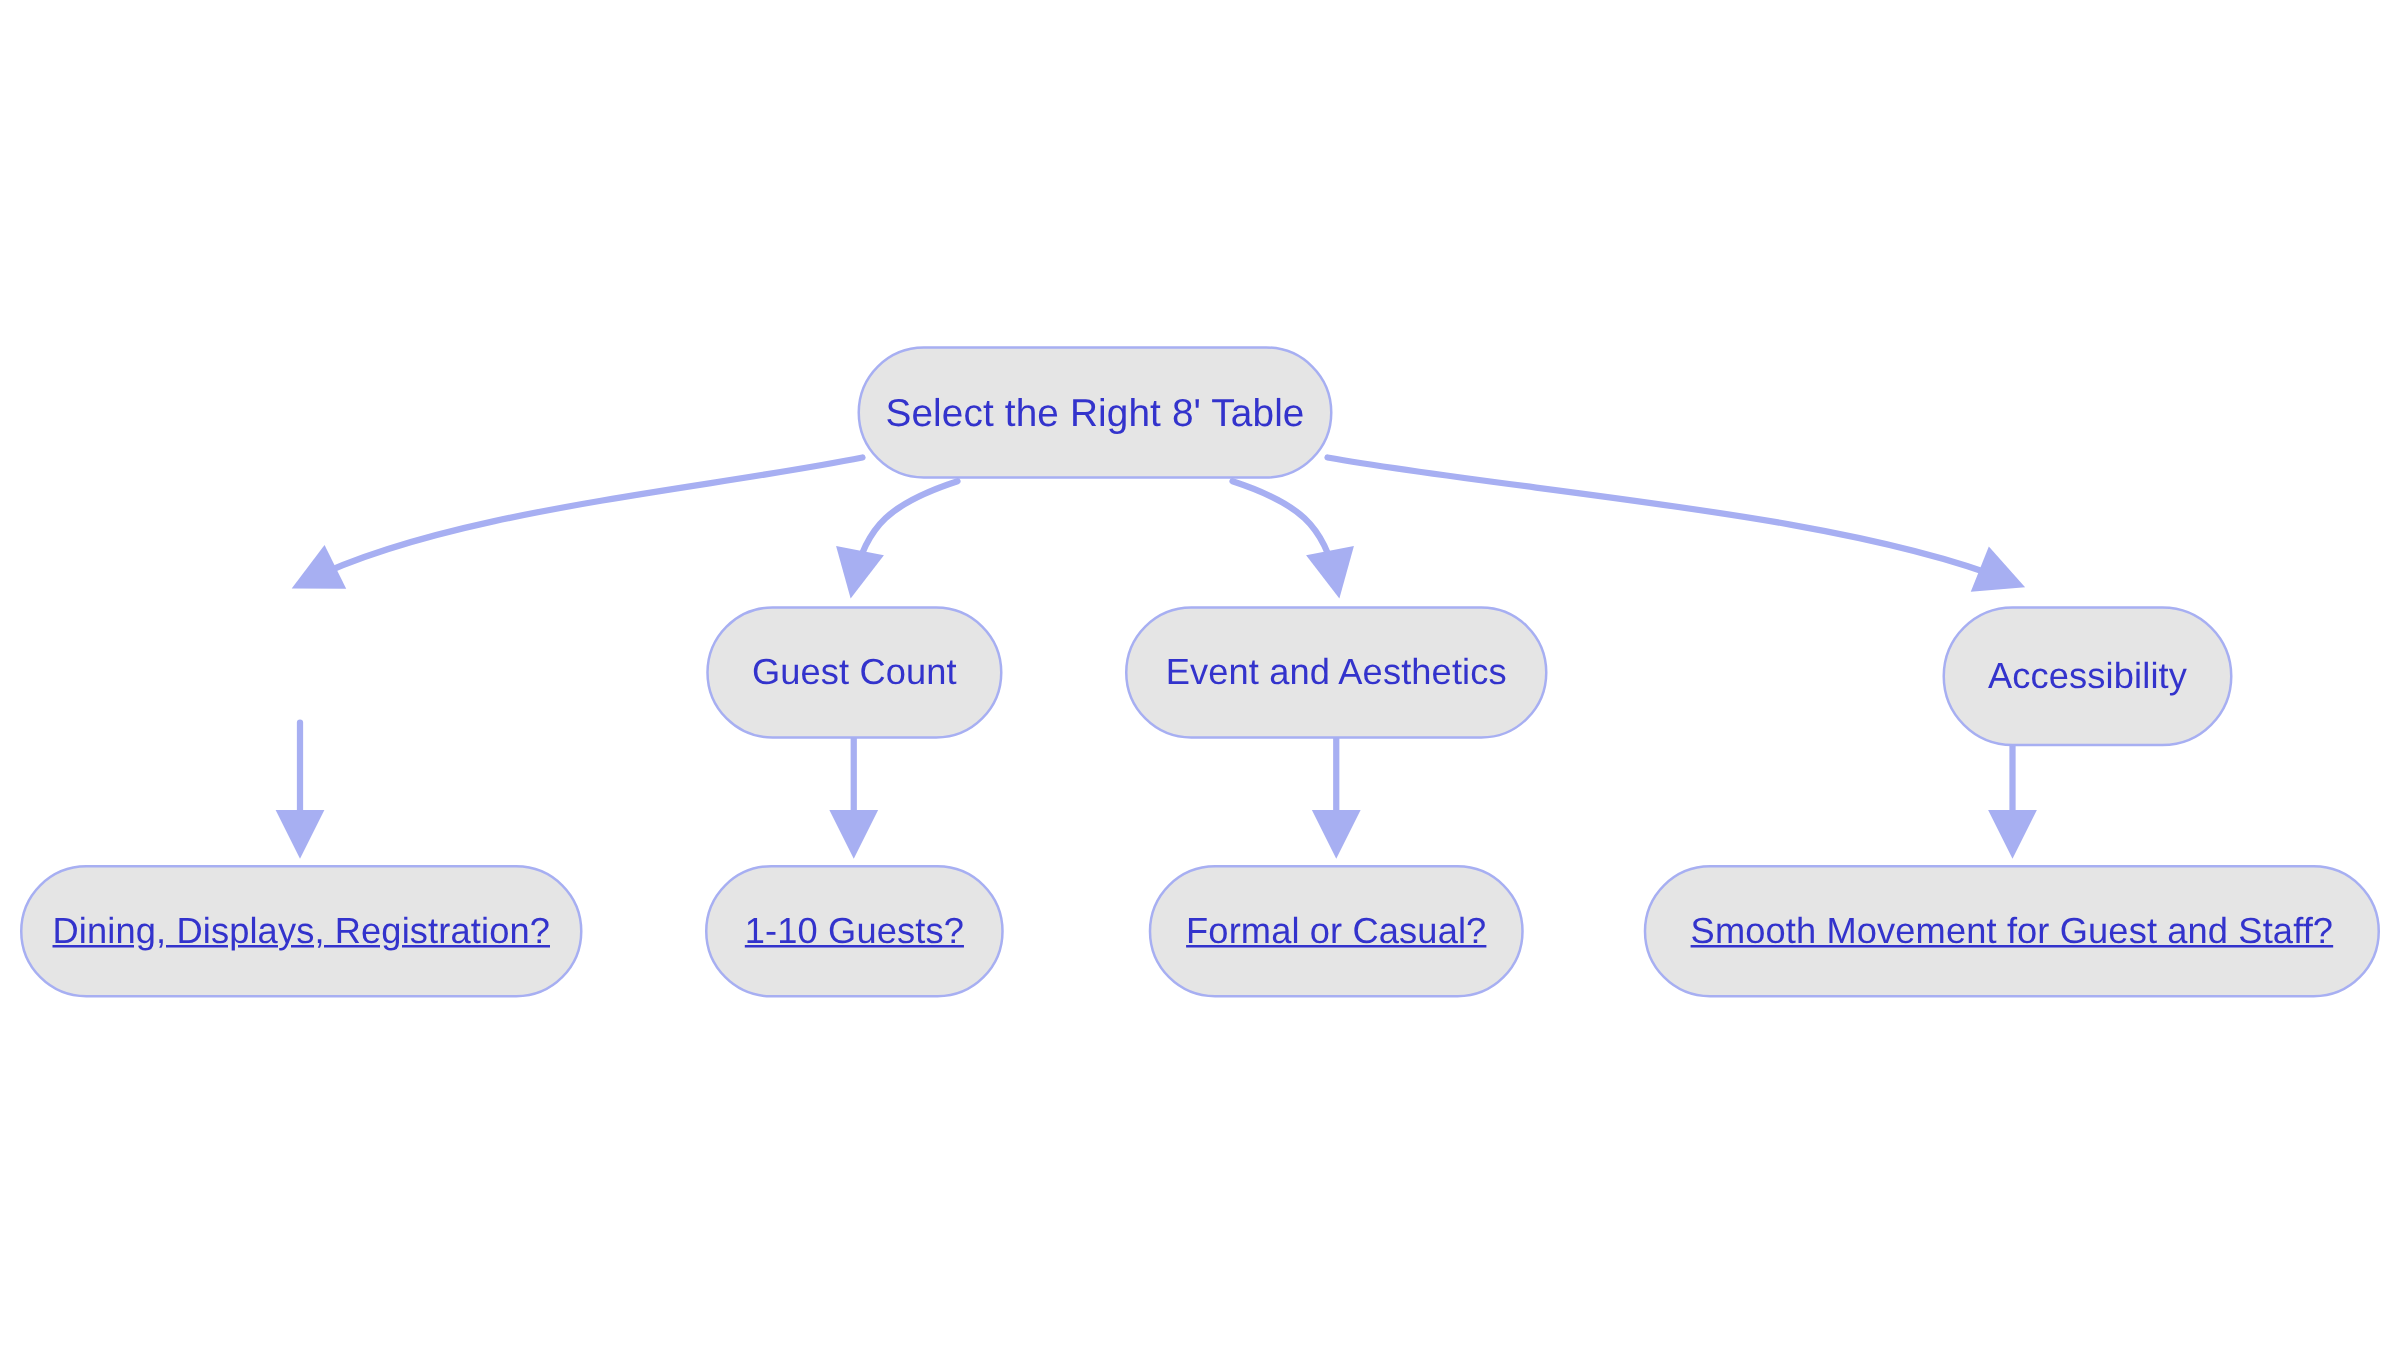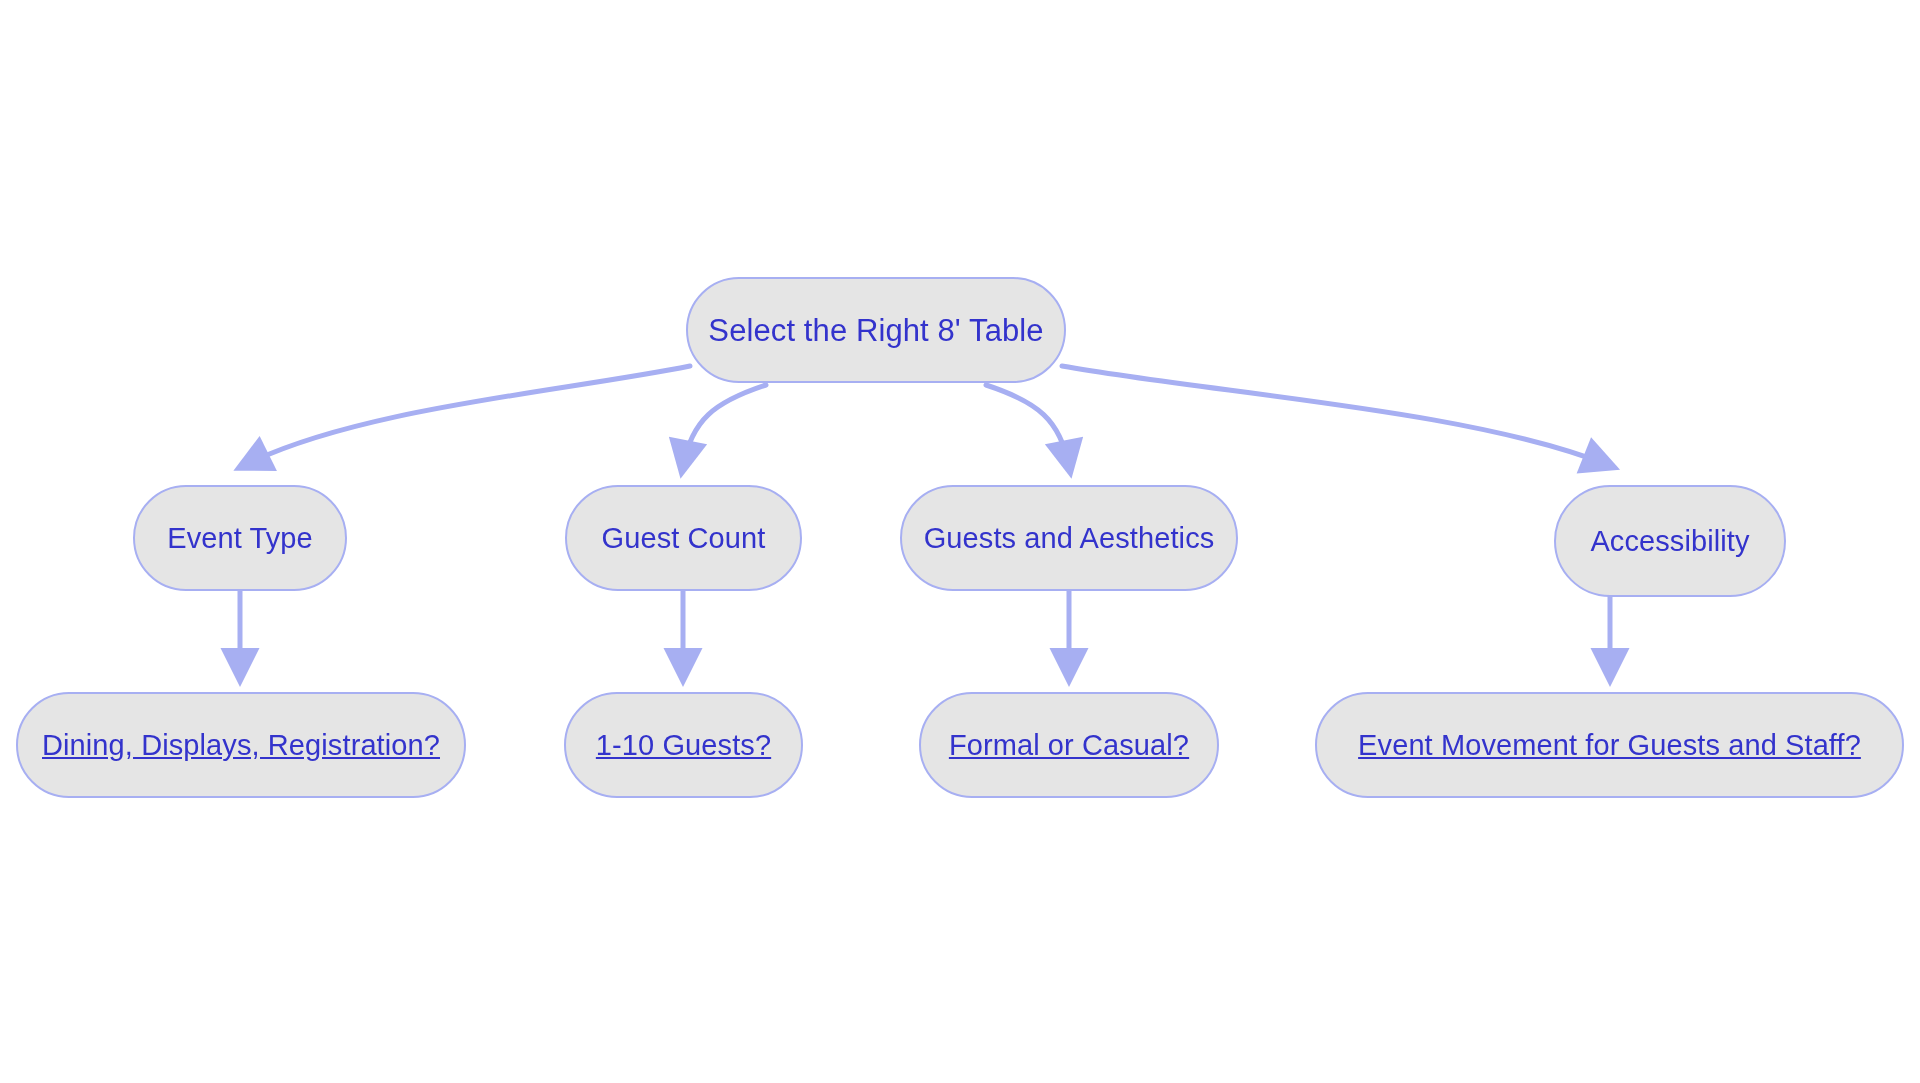--- a/index.html
+++ b/index.html
@@ -81,45 +81,42 @@
 
     <path d="M 1069 578 L 1069 674" fill="none" stroke="#a7aff2" stroke-width="5" stroke-linecap="round" marker-end="url(#arrowhead)"></path>
 
     <path d="M 1610 578 L 1610 674" fill="none" stroke="#a7aff2" stroke-width="5" stroke-linecap="round" marker-end="url(#arrowhead)"></path>
   </svg>
 
   <div class="flow-node level-root" style="left:686px; top:277px; width:380px; height:106px;">
     <span class="node-label">Select the Right 8' Table</span>
   </div>
 
-  <div class="flow-node level-two" style="left:133px; top:485px; width:214px; height:106px;">
-    <span class="node-label">Event Type</span>
-  </div>
 
   <div class="flow-node level-two" style="left:565px; top:485px; width:237px; height:106px;">
     <span class="node-label">Guest Count</span>
   </div>
 
   <div class="flow-node level-two" style="left:900px; top:485px; width:338px; height:106px;">
-    <span class="node-label">Guests and Aesthetics</span>
+    <span class="node-label">Event and Aesthetics</span>
   </div>
 
   <div class="flow-node level-two" style="left:1554px; top:485px; width:232px; height:112px;">
     <span class="node-label">Accessibility</span>
   </div>
 
   <div class="flow-node level-three" style="left:16px; top:692px; width:450px; height:106px;">
     <span class="node-label">Dining, Displays, Registration?</span>
   </div>
 
   <div class="flow-node level-three" style="left:564px; top:692px; width:239px; height:106px;">
     <span class="node-label">1-10 Guests?</span>
   </div>
 
   <div class="flow-node level-three" style="left:919px; top:692px; width:300px; height:106px;">
     <span class="node-label">Formal or Casual?</span>
   </div>
 
   <div class="flow-node level-three" style="left:1315px; top:692px; width:589px; height:106px;">
-    <span class="node-label">Event Movement for Guests and Staff?</span>
+    <span class="node-label">Smooth Movement for Guest and Staff?</span>
   </div>
 
 </div>
 
 </body></html>

